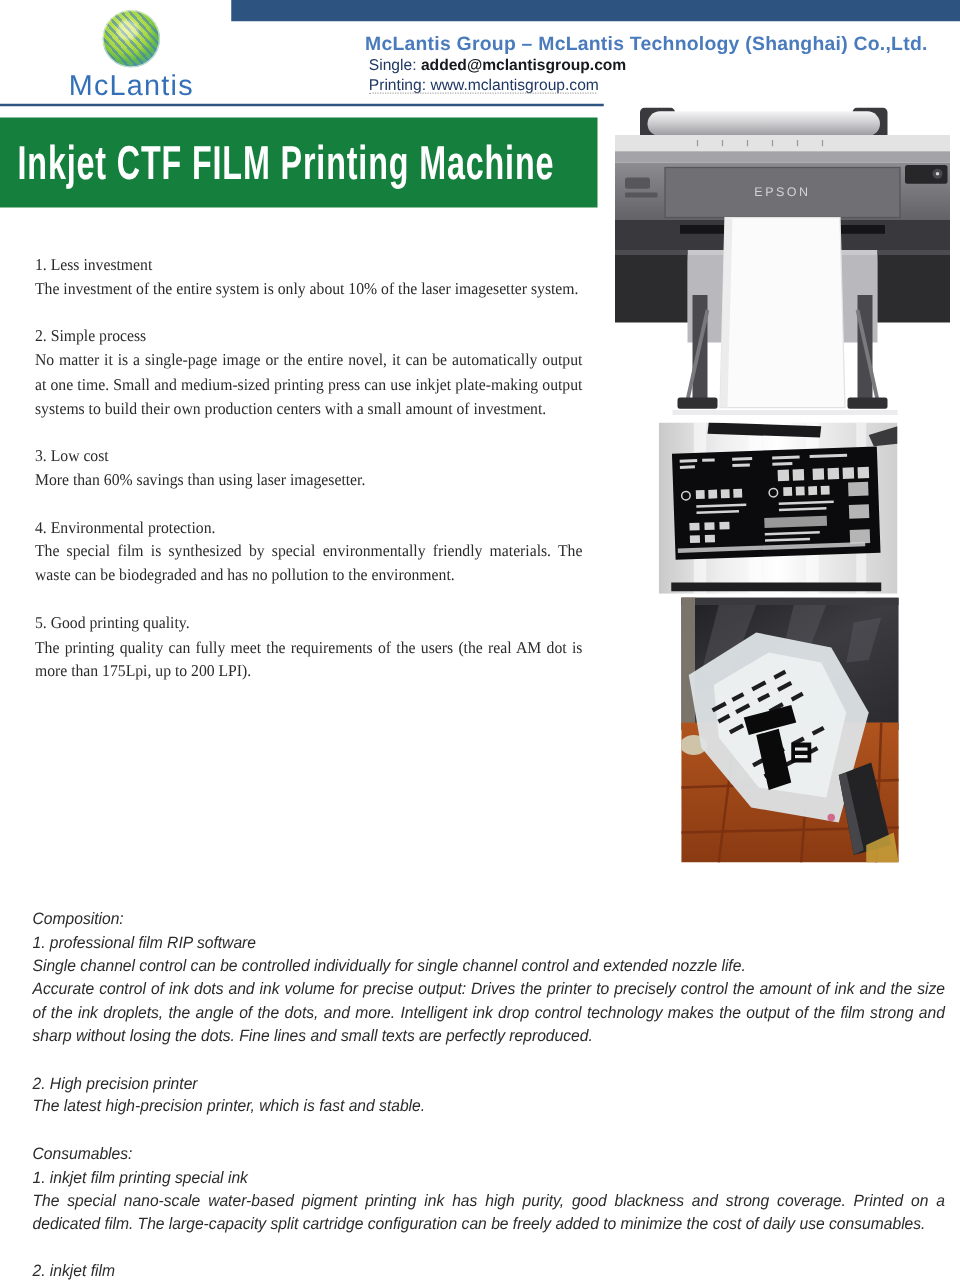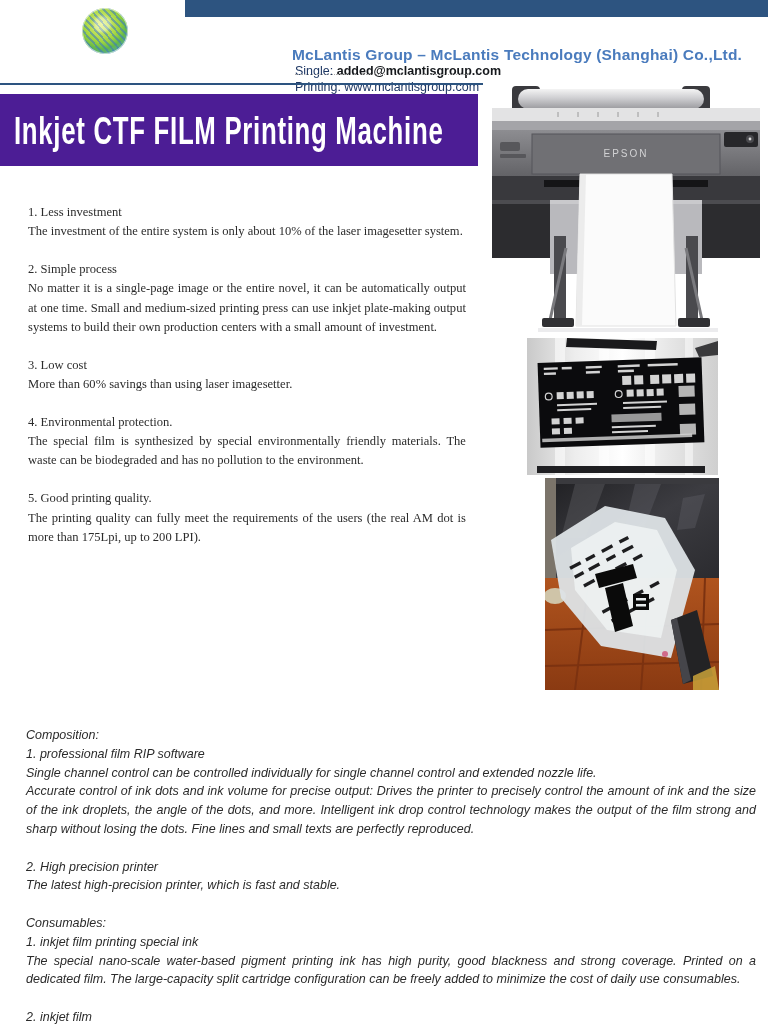--- a/index.html
+++ b/index.html
@@ -11,29 +11,29 @@
   .logo{position:absolute;left:40px;top:6px;width:130px;text-align:center;}
   .globe{position:relative;width:46px;height:46px;margin:2px auto 0;border-radius:50%;
          background:
            repeating-linear-gradient(48deg, rgba(58,119,194,.55) 0 2px, rgba(58,119,194,0) 2px 5px),
            radial-gradient(circle at 42% 35%, #e8f27a 0%, #9ed43e 45%, #63b84a 62%, #4f9fc4 85%, #3a77c2 100%);
          box-shadow:0 0 0 1px rgba(255,255,255,.6) inset;}
   .globe:after{content:"";position:absolute;left:26%;top:18%;width:38%;height:34%;border-radius:50% 60% 55% 45%;
          background:rgba(255,255,255,.35);filter:blur(1px);}
   .logo-text{margin-top:1px;font-size:23px;font-weight:500;color:#3470b8;letter-spacing:1px;}
   .company-info{position:absolute;left:292px;top:26px;}
-  .company-line{font-size:15.5px;font-weight:600;color:#4a7bbd;letter-spacing:.2px;line-height:19px;margin-top:19px;}
+  .company-line{font-size:15.5px;font-weight:600;color:#4a7bbd;letter-spacing:.2px;line-height:19px;}
   .contact-line{font-size:12.5px;color:#1f3864;line-height:15.5px;margin-left:3px;}
   .contact-line .val-bold{font-weight:700;color:#15181c;}
   .contact-line .val{color:#1f3864;margin-top:12px;}
   .dotted-rule{position:absolute;left:295px;top:74px;width:182px;border-bottom:1px dotted #a9a9a9;}
   .separator{position:absolute;left:0;top:83px;width:483px;height:2px;background:#2d5480;}
 
   
-  .banner{position:absolute;left:0;top:94px;width:478px;height:72px;background:#4c1d95;}
+  .banner{position:absolute;left:0;top:94px;width:478px;height:72px;background:#15803d;}
   .banner-title{position:absolute;left:14px;top:0;height:72px;line-height:74px;white-space:nowrap;
         color:#fff;font-weight:700;font-size:38px;letter-spacing:1px;
         transform:scaleX(.68);transform-origin:0 50%;}
 
   
   .photo{position:absolute;}
   #printer-photo{left:488px;top:86px;}
   #film-table-photo{left:527px;top:338px;}
   #film-output-photo{left:545px;top:478px;}
 
@@ -52,20 +52,21 @@
 </style>
 </head>
 <body>
 
 <div class="page">
 
   <div class="top-bar"></div>
 
   <div class="logo">
     <div class="globe"></div>
+    <div class="logo-text">McLantis</div>
   </div>
 
   <div class="company-info">
     <div class="company-line">McLantis Group – McLantis Technology (Shanghai) Co.,Ltd.</div>
     <div class="contact-line"><span>Single:</span> <span class="val-bold">added@mclantisgroup.com</span></div>
     <div class="contact-line"><span>Printing:</span> <span class="val">www.mclantisgroup.com</span></div>
   </div>
   <div class="dotted-rule"></div>
 
   <div class="separator"></div>

